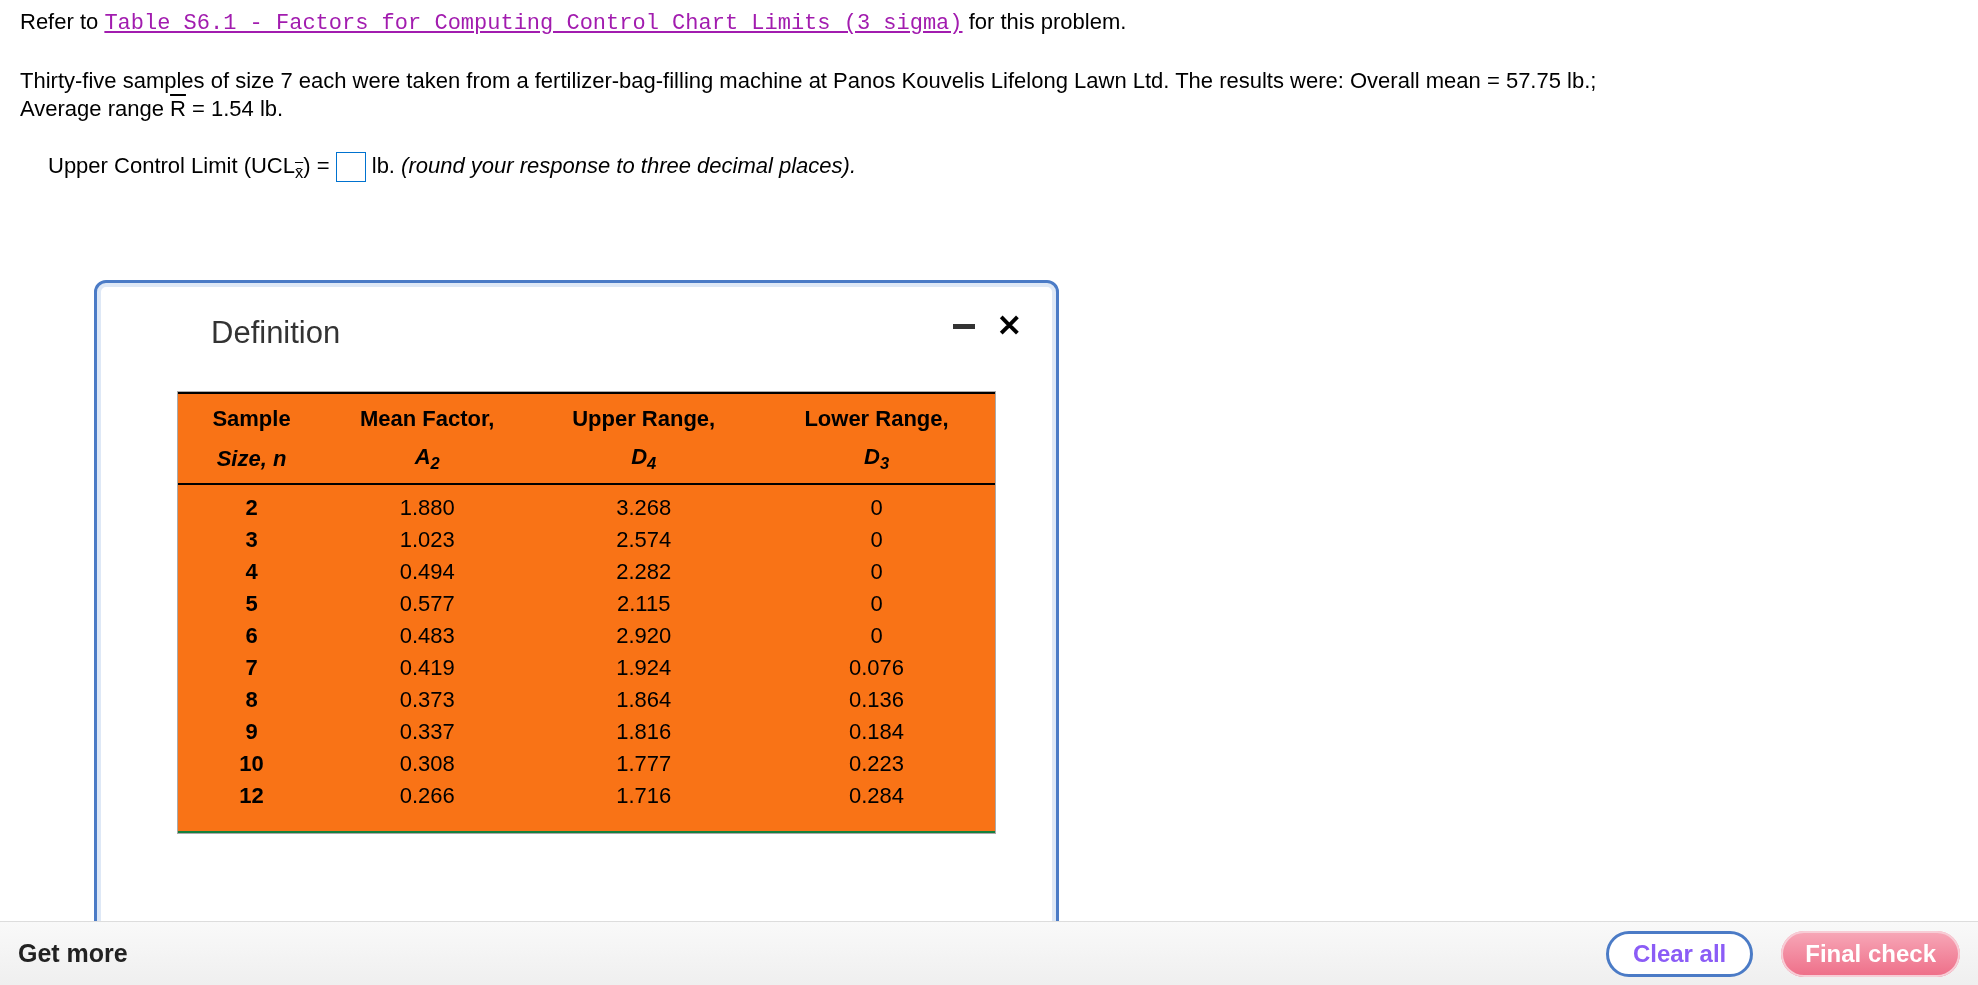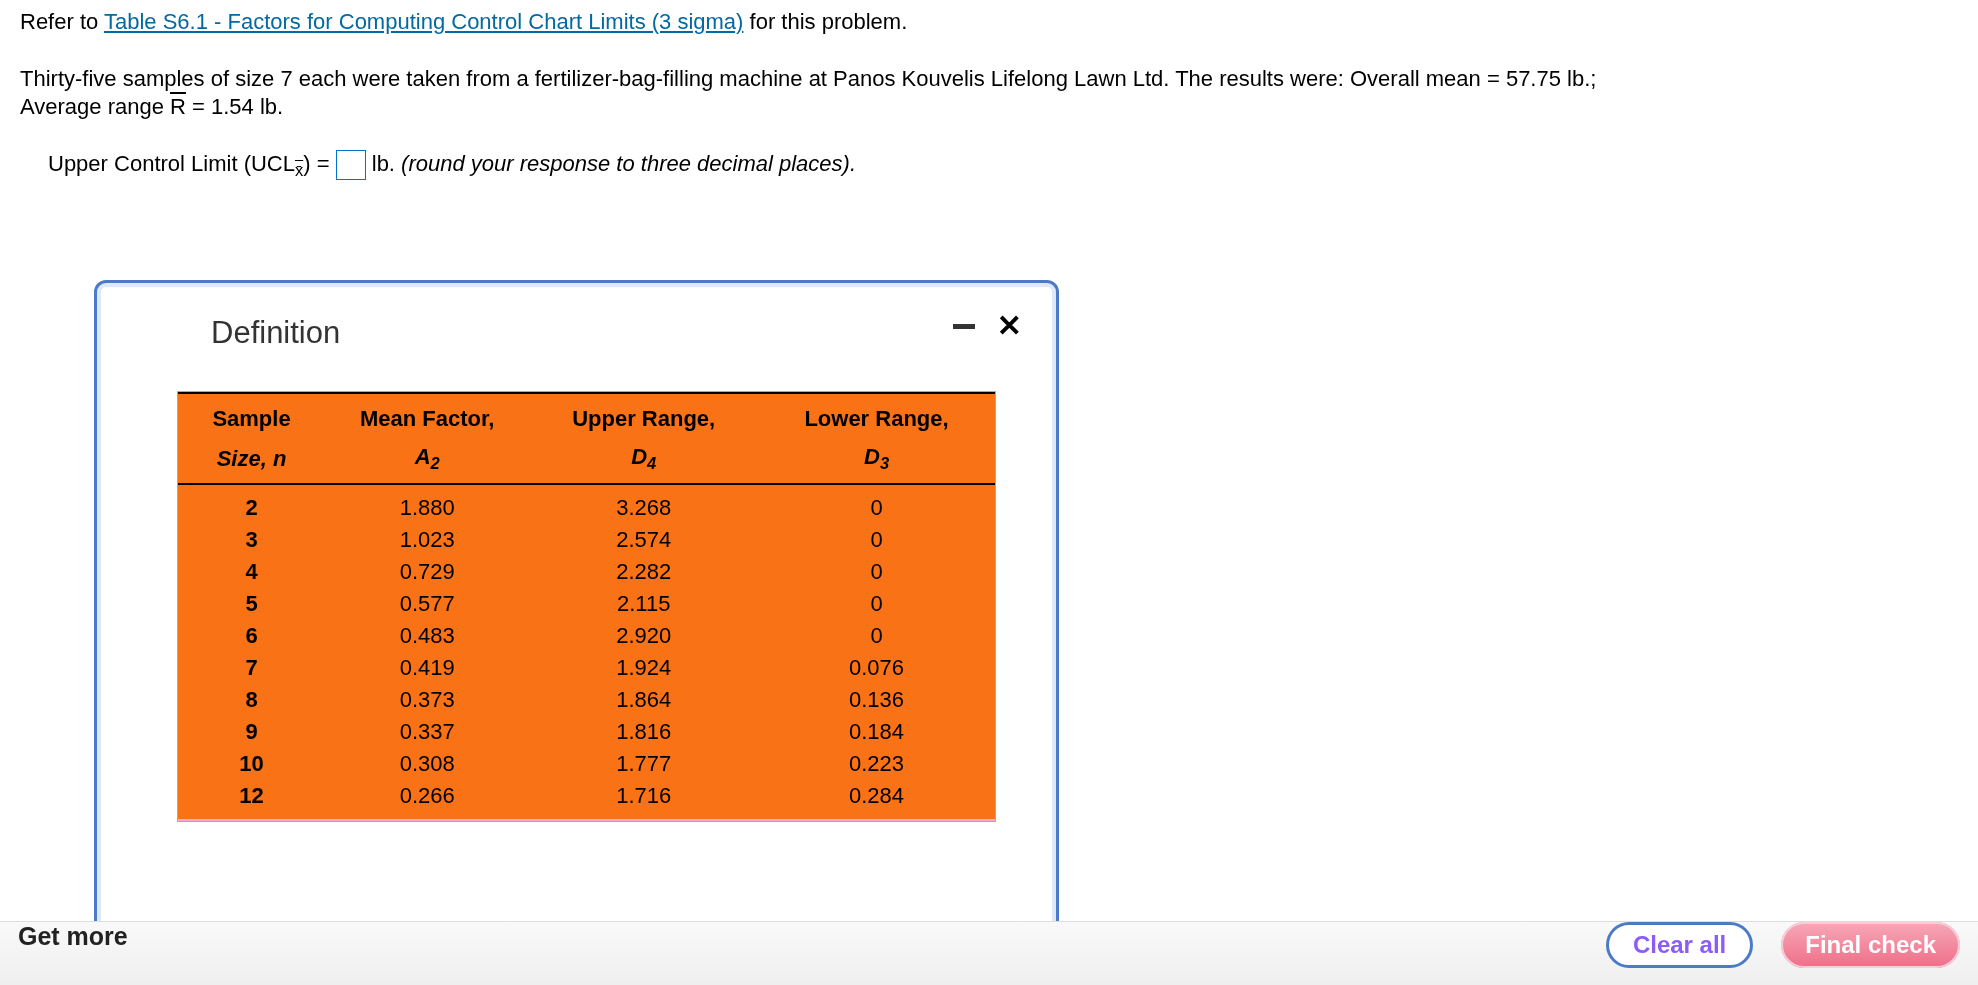--- a/index.html
+++ b/index.html
@@ -15,23 +15,24 @@
     position: relative;
   }
   .content {
     padding: 8px 20px 0 20px;
   }
   .content p {
     margin: 0 0  28px 0;
     line-height: 1.3;
   }
   .link {
-    color: #0369a1;
+    color: #a21caf;
     text-decoration: underline;
     cursor: pointer;
+    font-family: Liberation Mono, monospace;
   }
   .overline {
     text-decoration: overline;
   }
   .subscript {
     vertical-align: sub;
     font-size: 0.75em;
   }
   .italic {
     font-style: italic;
@@ -123,38 +124,38 @@
   }
   table tbody td {
     text-align: center;
     padding: 3px 0;
     font-weight: normal;
   }
   table tbody tr:first-child td {
     padding-top: 10px;
   }
   table tbody tr:last-child td {
-    padding-bottom: 10px;
-    border-bottom: 2px solid #f9a8d4;
+    padding-bottom: 22px;
+    border-bottom: 2px solid #15803d;
   }
   table tbody td:first-child {
     font-weight: bold;
   }
 
   
   .bottom-bar {
     position: absolute;
     left: 0;
     bottom: 0;
     width: 100%;
     height: 64px;
     background: linear-gradient(to bottom, #f9f9f9, #efefef);
     border-top: 1px solid #ddd;
     display: flex;
-    align-items: flex-start;
+    align-items: center;
     box-sizing: border-box;
     padding: 0 18px;
     margin-top: 28px;
   }
   .get-more {
     font-size: 25px;
     font-weight: bold;
     color: #222;
   }
   .spacer {
@@ -242,21 +243,21 @@
               <td>0</td>
             </tr>
             <tr>
               <td>3</td>
               <td>1.023</td>
               <td>2.574</td>
               <td>0</td>
             </tr>
             <tr>
               <td>4</td>
-              <td>0.729</td>
+              <td>0.494</td>
               <td>2.282</td>
               <td>0</td>
             </tr>
             <tr>
               <td>5</td>
               <td>0.577</td>
               <td>2.115</td>
               <td>0</td>
             </tr>
             <tr>

